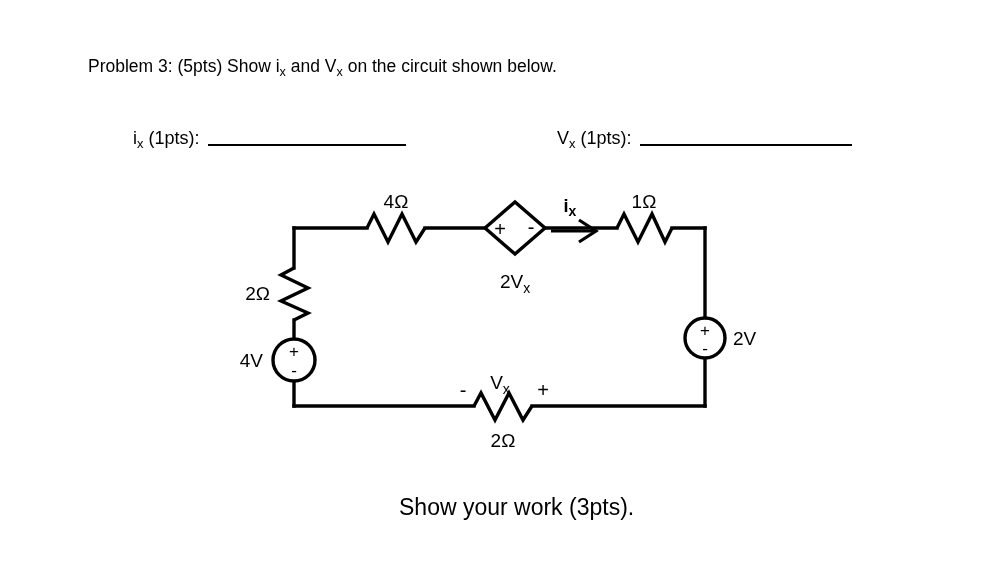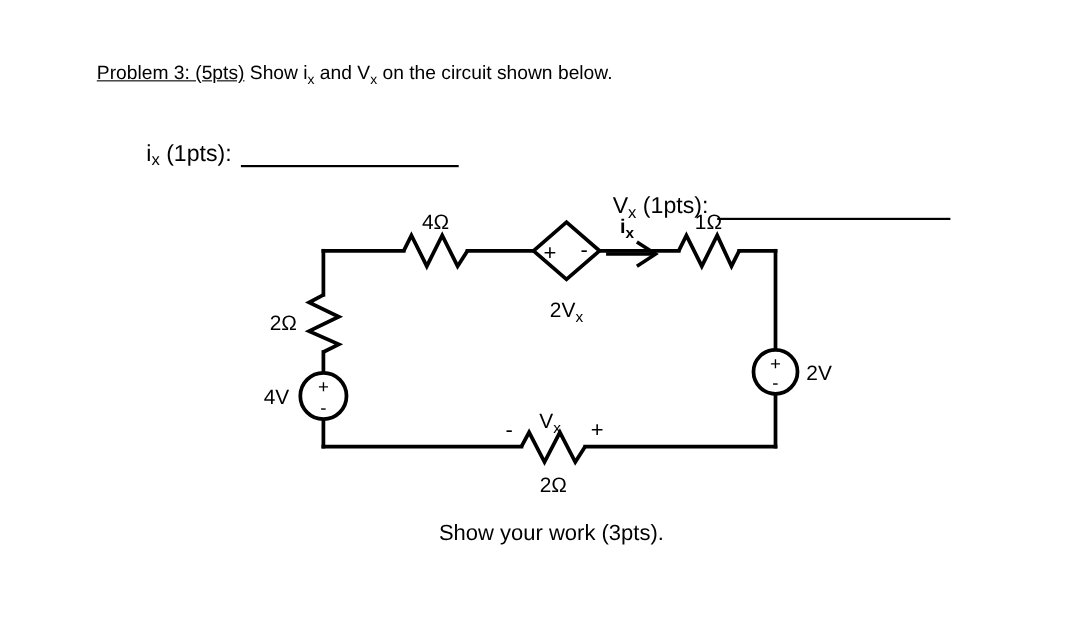--- a/index.html
+++ b/index.html
@@ -16,51 +16,49 @@
     overflow: hidden;
   }
   .problem-title {
     position: absolute;
     left: 88px;
     top: 56px;
     font-size: 17.5px;
     white-space: nowrap;
   }
   .problem-title .underlined {
-    text-decoration: underline;
   }
   .answer-row {
     position: absolute;
     top: 128px;
-    font-size: 21px;
+    font-size: 18px;
     white-space: nowrap;
     display: flex;
-    align-items: flex-end;
   }
   .answer-ix { left: 133px; }
-  .answer-vx { left: 557px; margin-top: 48px; }
+  .answer-vx { left: 557px; }
   .answer-label { margin-right: 8px; }
   .answer-blank {
     display: inline-block;
     border-bottom: 2.5px solid #000;
     height: 16px;
   }
   .blank-ix { width: 198px; }
   .blank-vx { width: 212px; }
   sub {
     font-size: 0.72em;
     vertical-align: baseline;
     position: relative;
     top: 0.28em;
   }
   .footer-note {
     position: absolute;
     left: 399px;
-    top: 474px;
-    font-size: 20px;
+    top: 494px;
+    font-size: 23px;
     white-space: nowrap;
   }
   #circuit-svg {
     position: absolute;
     left: 0;
     top: 0;
   }
   .svg-label {
     font-family: "Liberation Sans", sans-serif;
     font-size: 19px;

